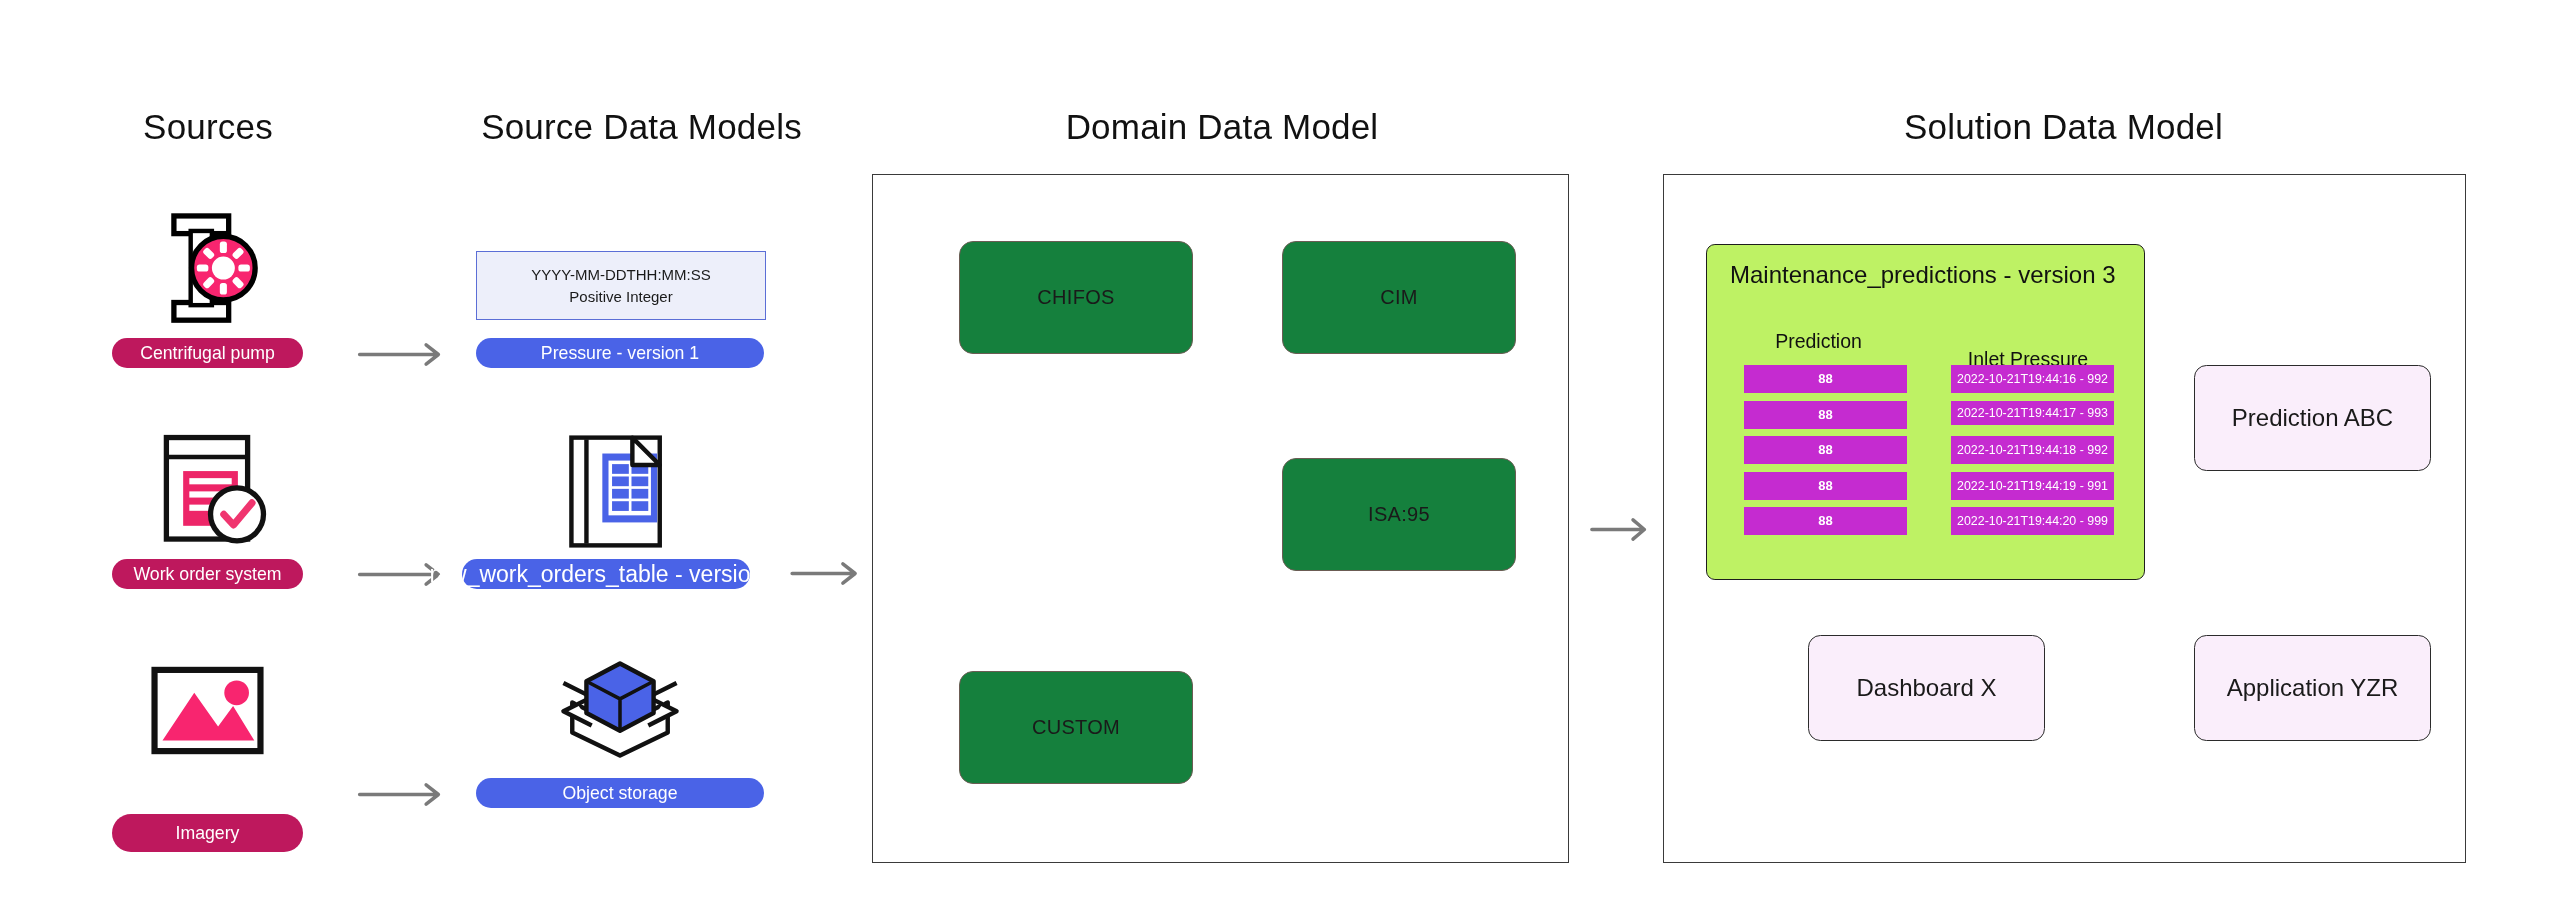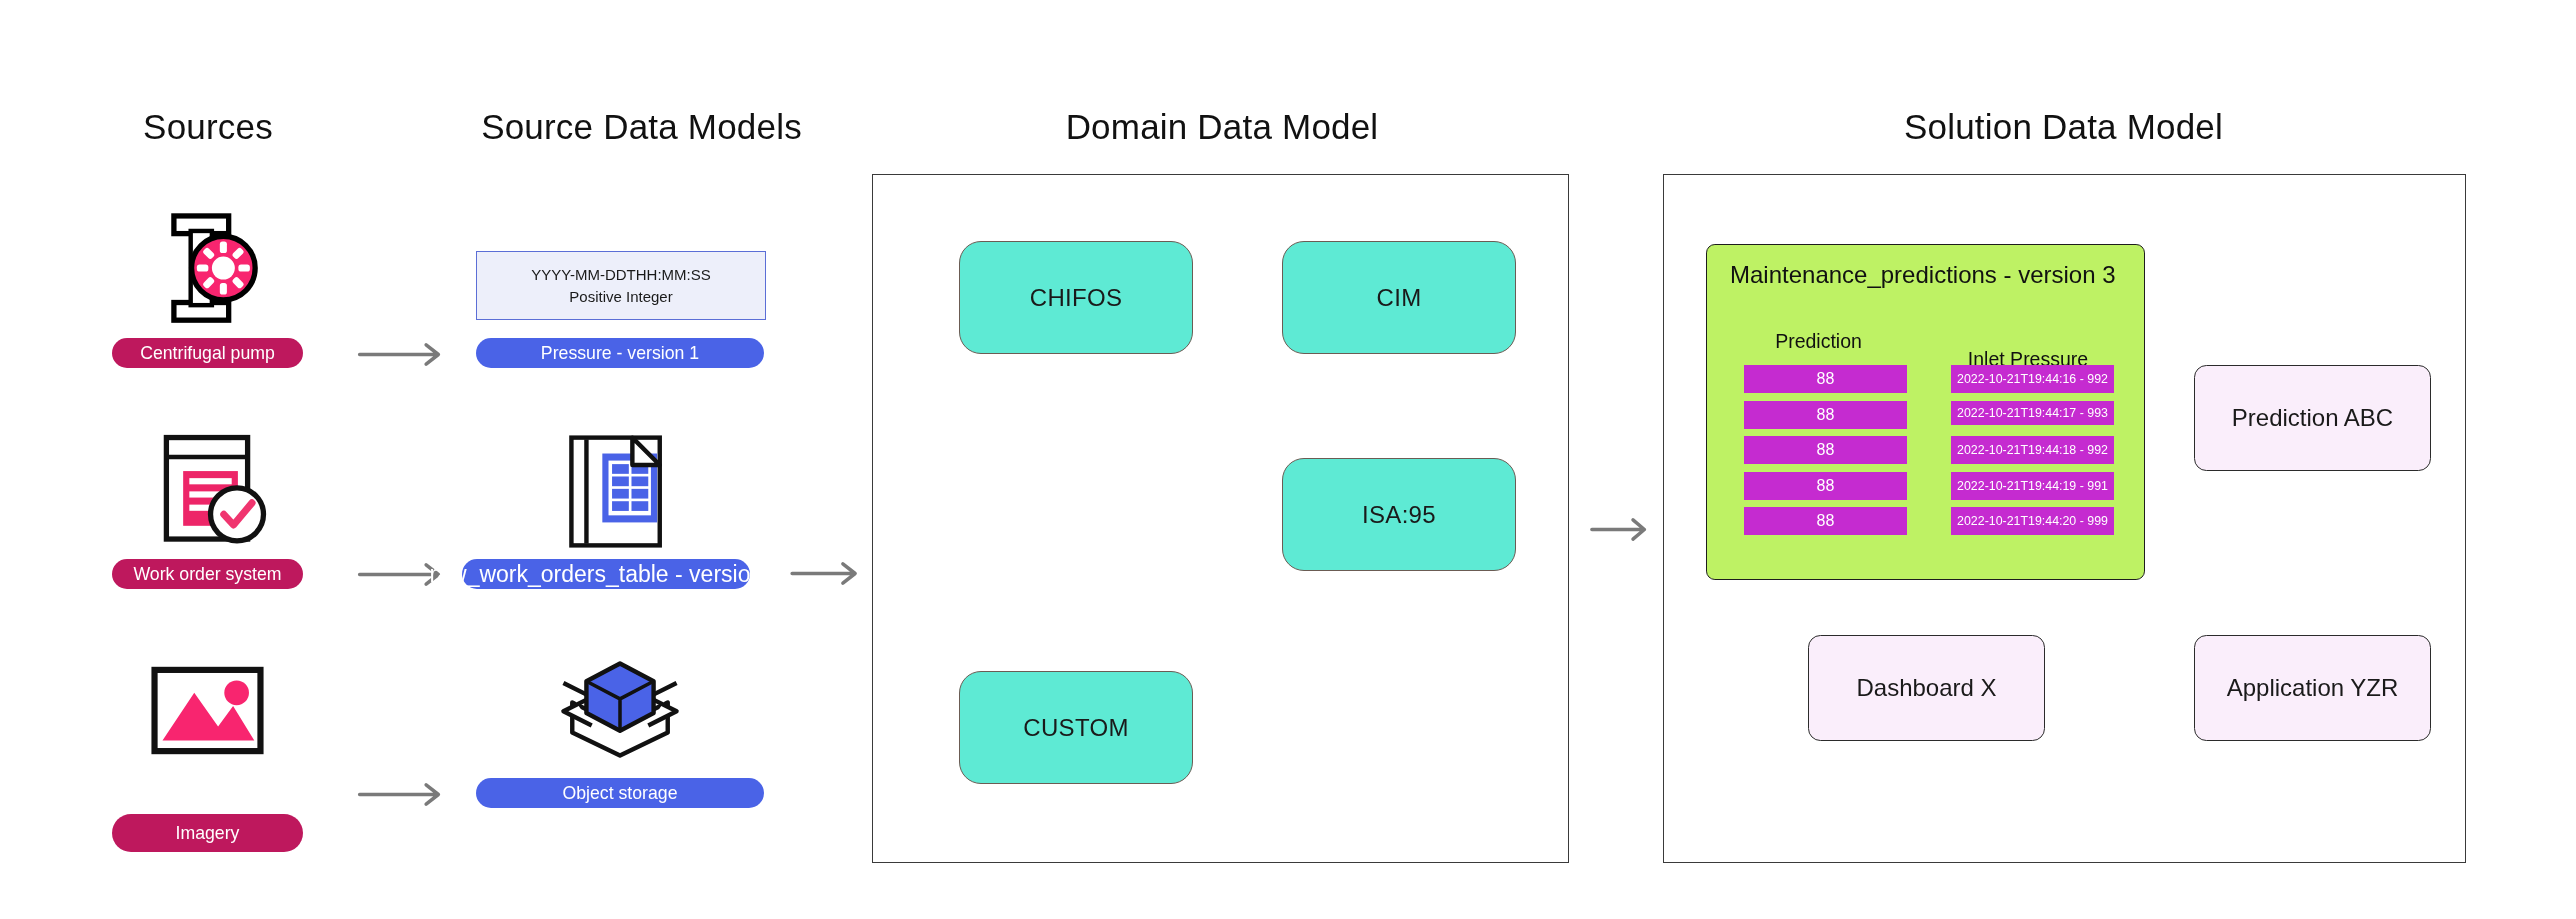--- a/index.html
+++ b/index.html
@@ -33,23 +33,23 @@
     position:absolute;background:#EDEFFA;border:1.3px solid #5B6ED6;
     display:flex;flex-direction:column;align-items:center;justify-content:center;
     font-size:15px;color:#1a1a1a;line-height:1.45;
   }
 
   
   .panel{position:absolute;border:1.8px solid #3a3a3a;background:#ffffff;}
 
   
   .dom-box{
-    position:absolute;background:#5eead4;border:1.1px solid #6b5c54;
-    border-radius:22px;display:flex;align-items:center;justify-content:center;
-    font-size:24px;color:#1a1a1a;letter-spacing:0.3px;
+    position:absolute;background:#15803d;border:1.1px solid #6b5c54;
+    border-radius:14px;display:flex;align-items:center;justify-content:center;
+    font-size:20px;color:#1a1a1a;letter-spacing:0.3px;
   }
 
   
   .sol-box{
     position:absolute;background:#FAEEFB;border:1.2px solid #2b2b2b;
     border-radius:12.4px;display:flex;align-items:center;justify-content:center;
     font-size:24px;color:#1a1a1a;
   }
 
   
@@ -60,21 +60,21 @@
   .mcard-title{
     position:absolute;left:23px;top:16px;font-size:24px;color:#111;white-space:nowrap;
   }
   .mcol-head{
     position:absolute;font-size:19.5px;color:#111;white-space:nowrap;text-align:center;
   }
   .chip{
     position:absolute;display:flex;align-items:center;justify-content:center;
     color:#ffffff;white-space:nowrap;
   }
-  .chip-pred{background:#C52BD0;font-size:16px;}
+  .chip-pred{background:#C52BD0;font-size:13px;font-weight:bold;}
   .chip-ts{background:#C52BD0;font-size:12.4px;}
 </style>
 </head>
 <body>
 
 <div class="col-title" style="left:0px;top:93px;width:416px;">Sources</div>
 <div class="col-title" style="left:407px;top:93px;width:469px;">Source Data Models</div>
 <div class="col-title" style="left:872px;top:93px;width:700px;">Domain Data Model</div>
 <div class="col-title" style="left:1663px;top:93px;width:801px;">Solution Data Model</div>
 

